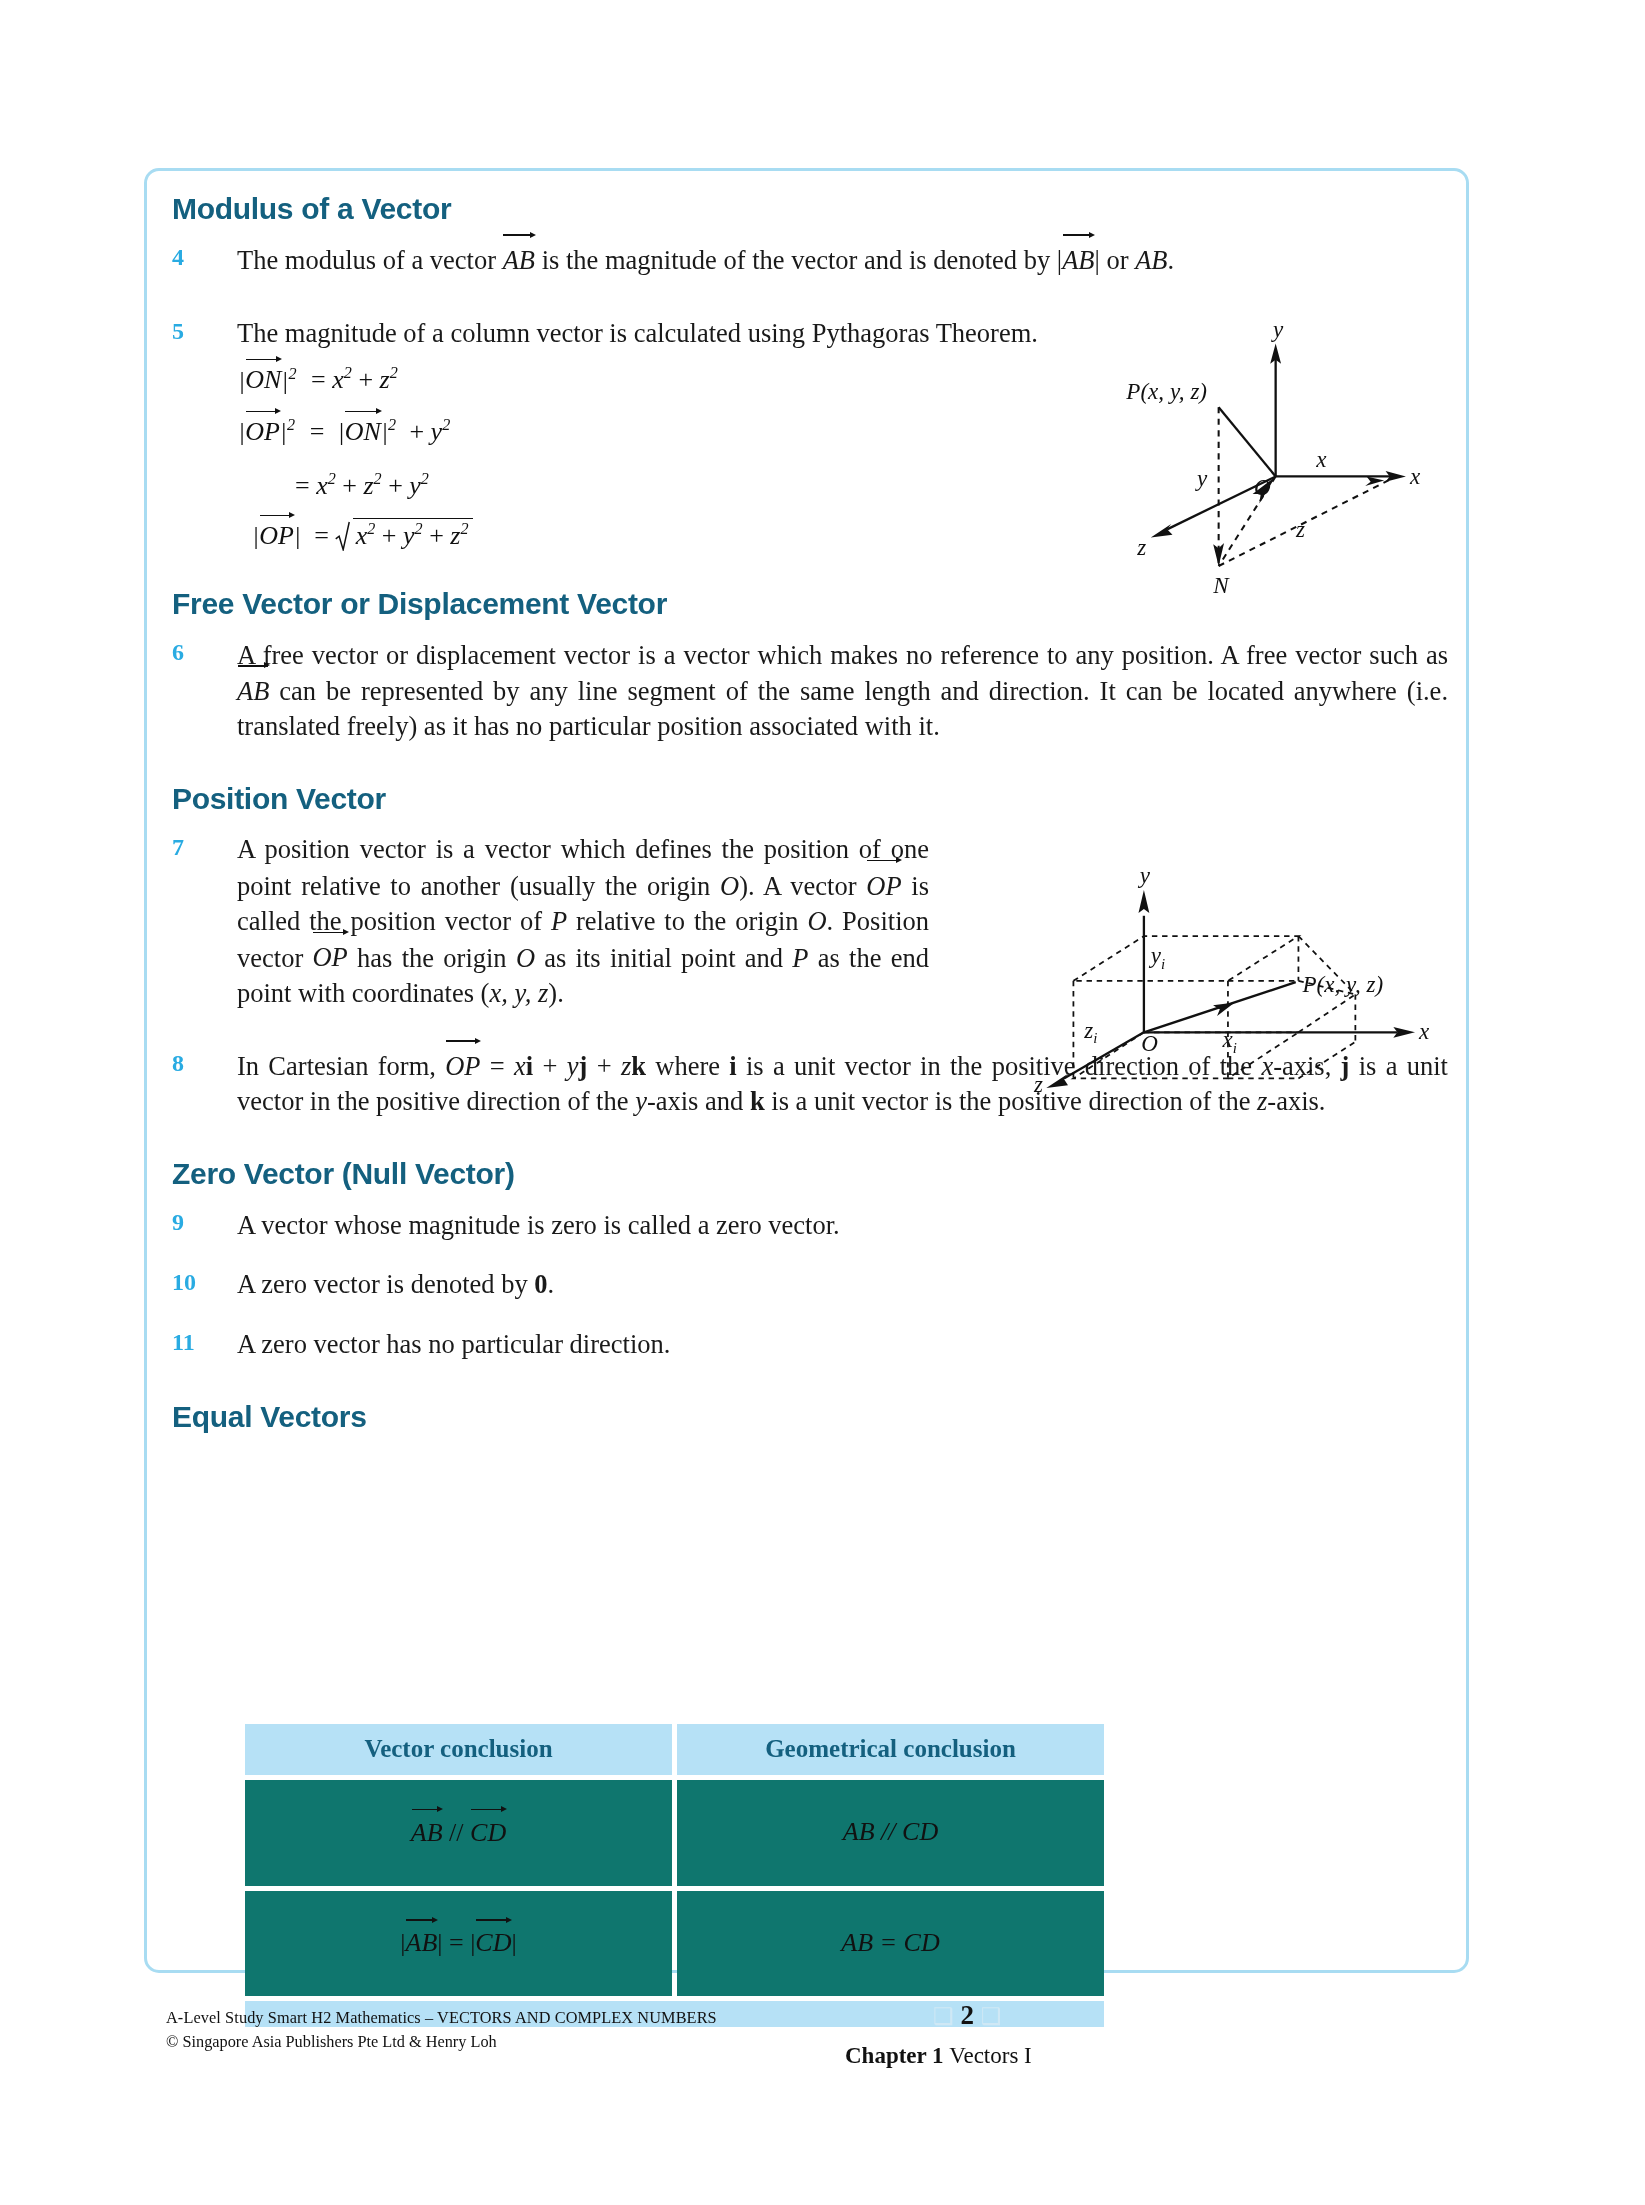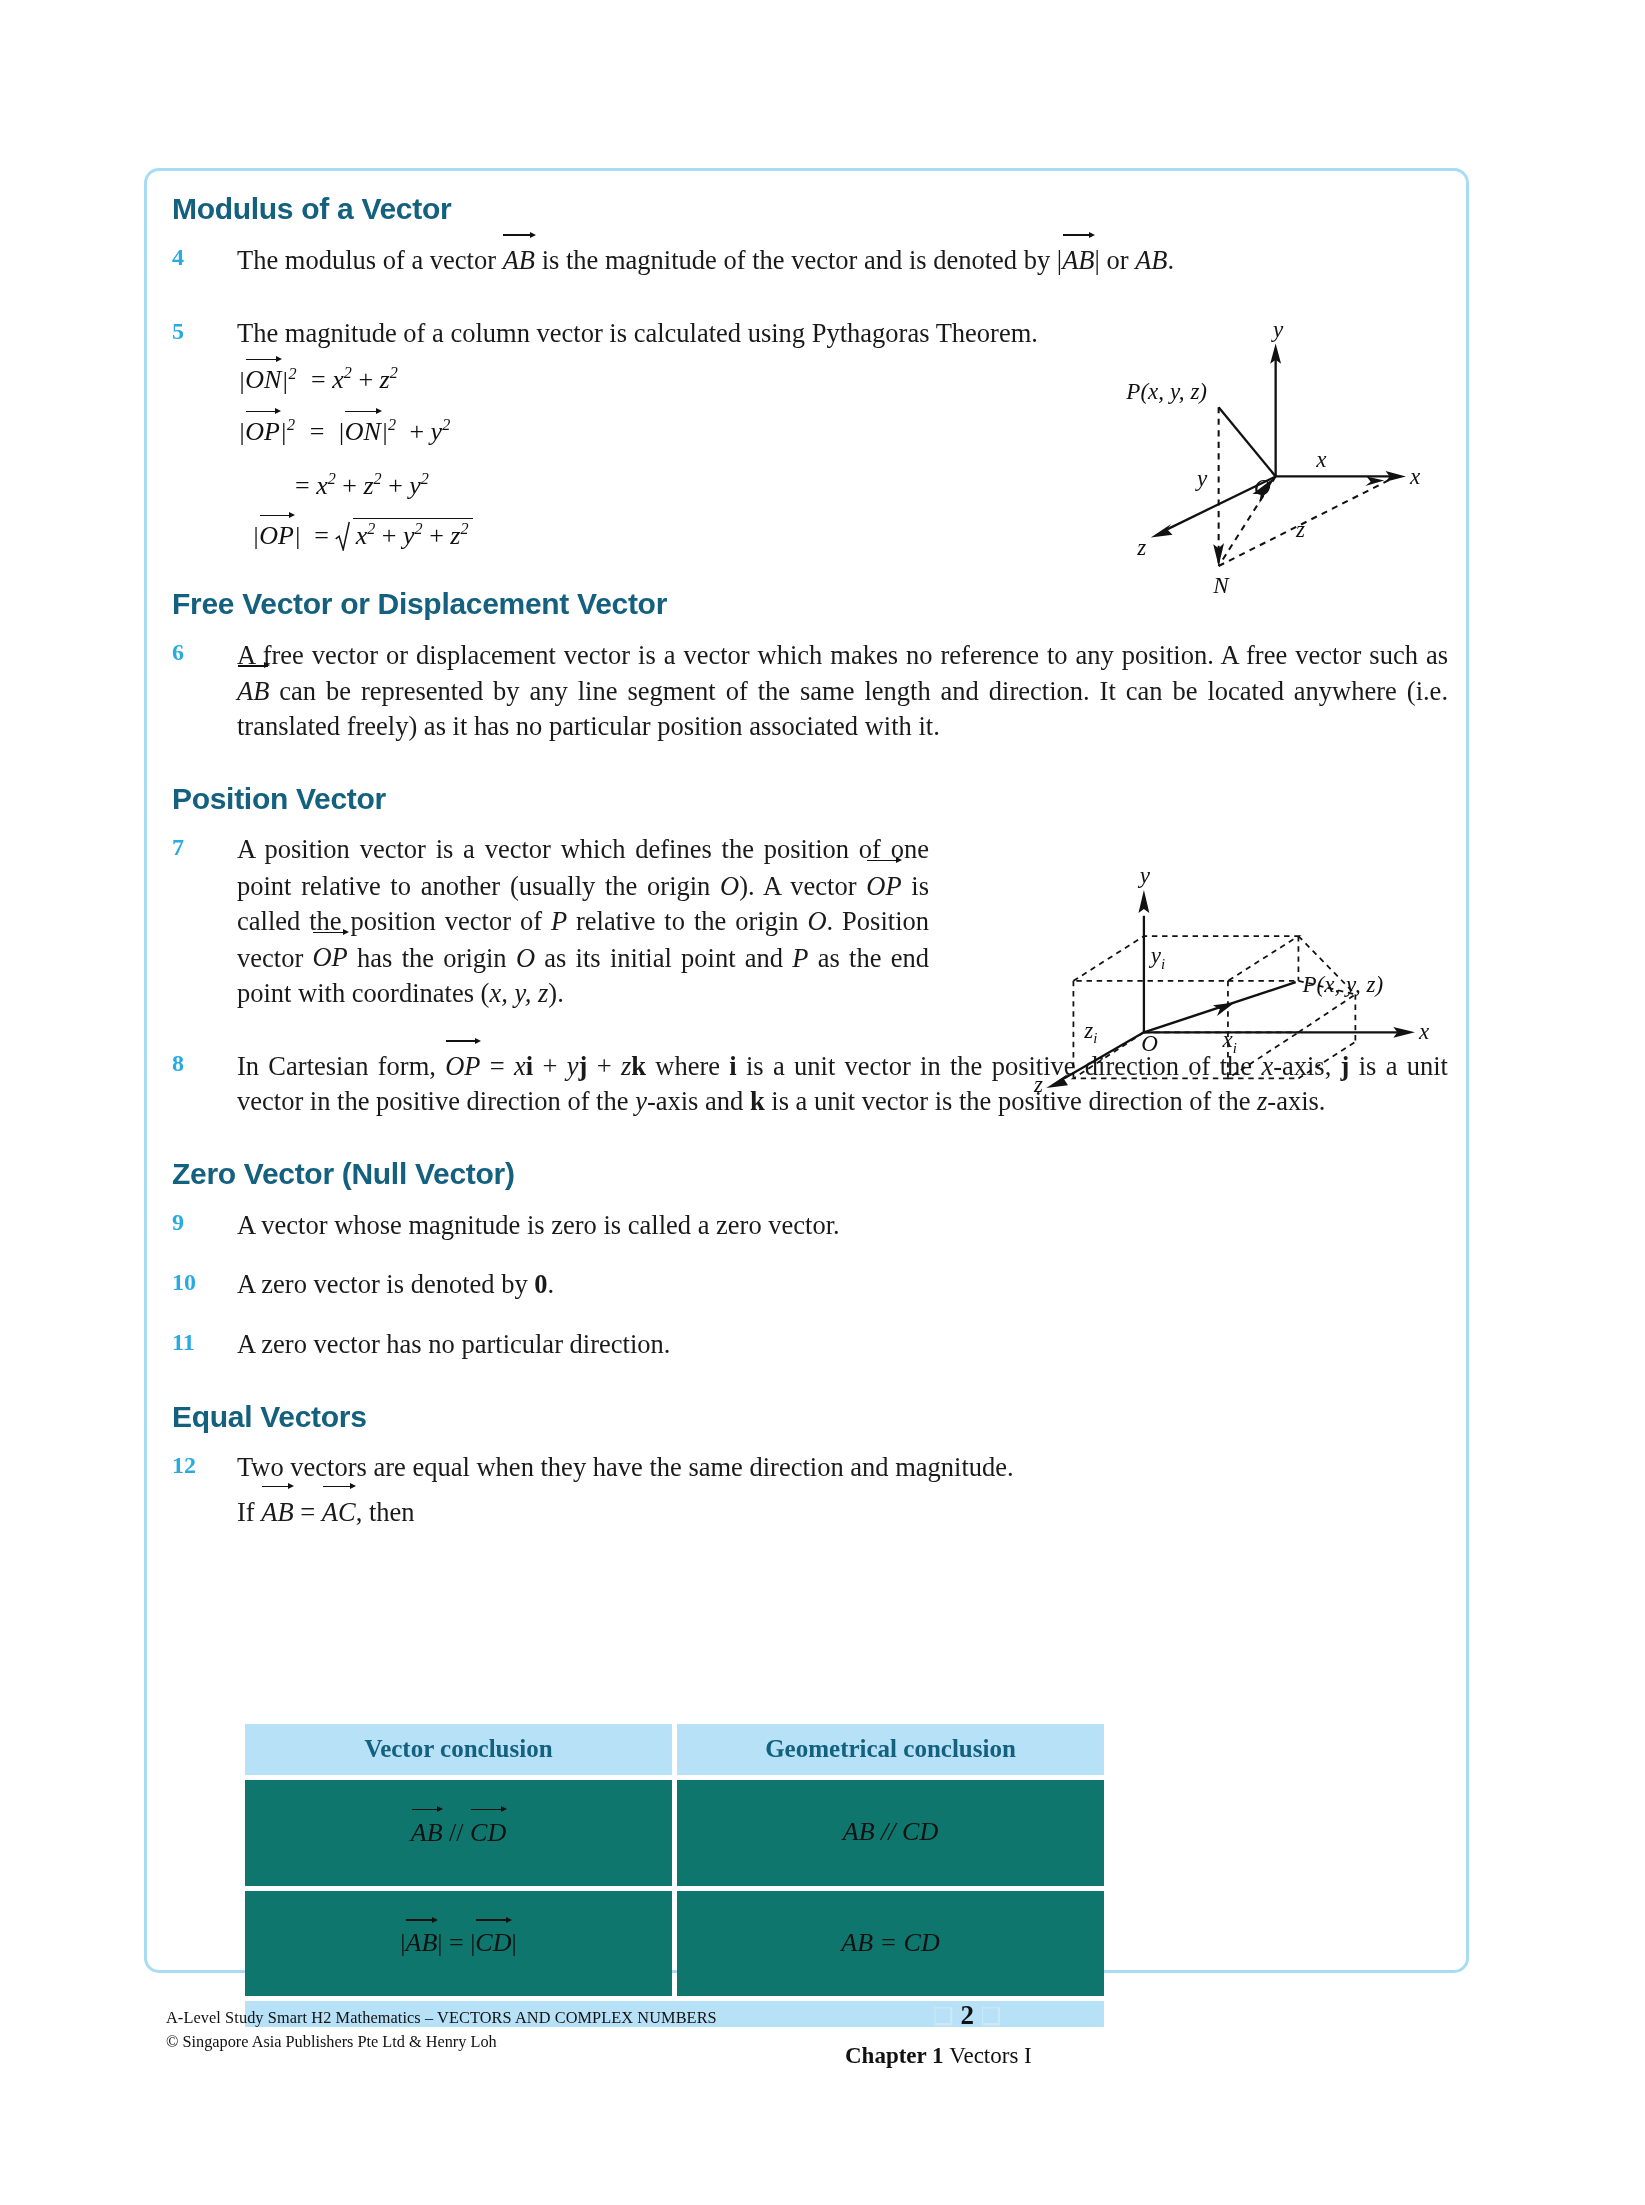--- a/index.html
+++ b/index.html
@@ -302,29 +302,20 @@
     </div>
   </div>
 
   <div class="item" style="margin-top:24.4px;">
     <span class="item-num">11</span>
     <div class="item-body nojustify">A zero vector has no particular direction.</div>
   </div>
 
   <h2 class="section-heading" style="margin-top:37px;">Equal Vectors</h2>
 
-  <div class="item" style="margin-top:17.6px;">
-    <span class="item-num">12</span>
-    <div class="item-body nojustify">
-      <span>Two vectors are equal when they have the same direction and magnitude.</span><br>
-      <span style="display:inline-block; margin-top:8.1px;">
-        <span>If </span><span class="vec">AB</span><span> = </span><span class="vec">AC</span><span>, then</span>
-      </span>
-    </div>
-  </div>
 
   <div id="equal-table">
     <table class="tbl">
       <thead>
         <tr>
           <th>Vector conclusion</th>
           <th>Geometrical conclusion</th>
         </tr>
       </thead>
       <tbody>

